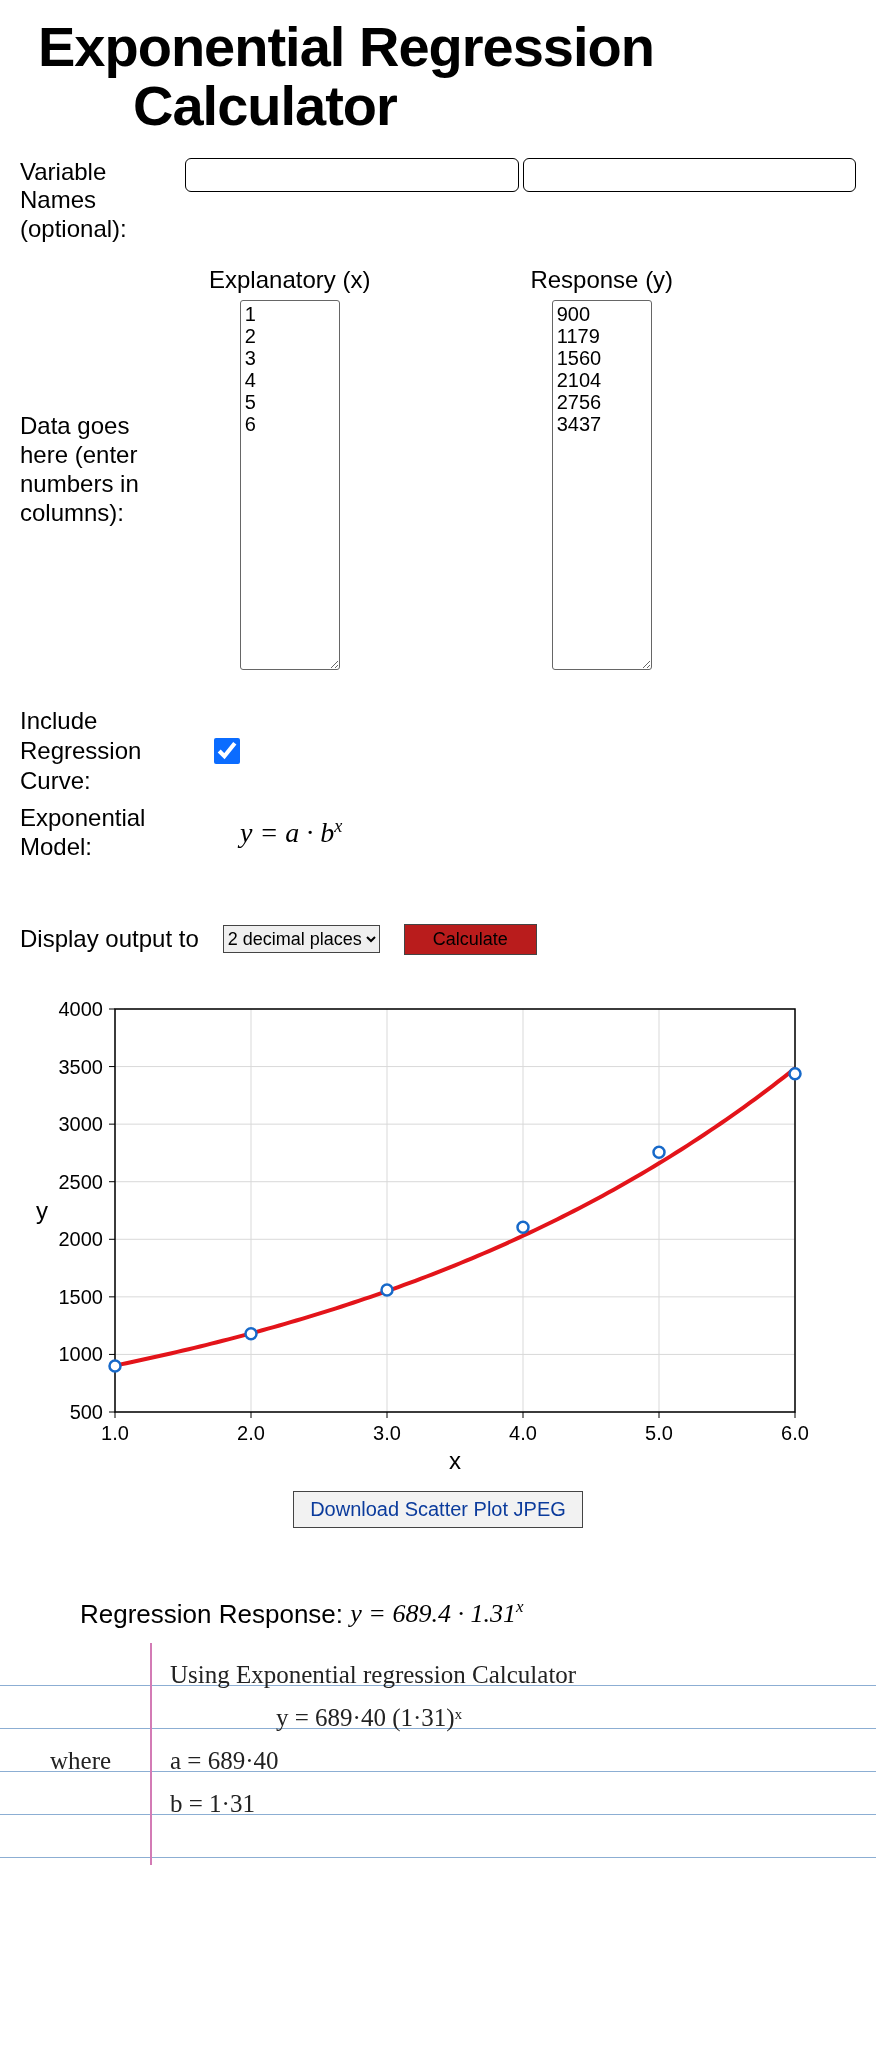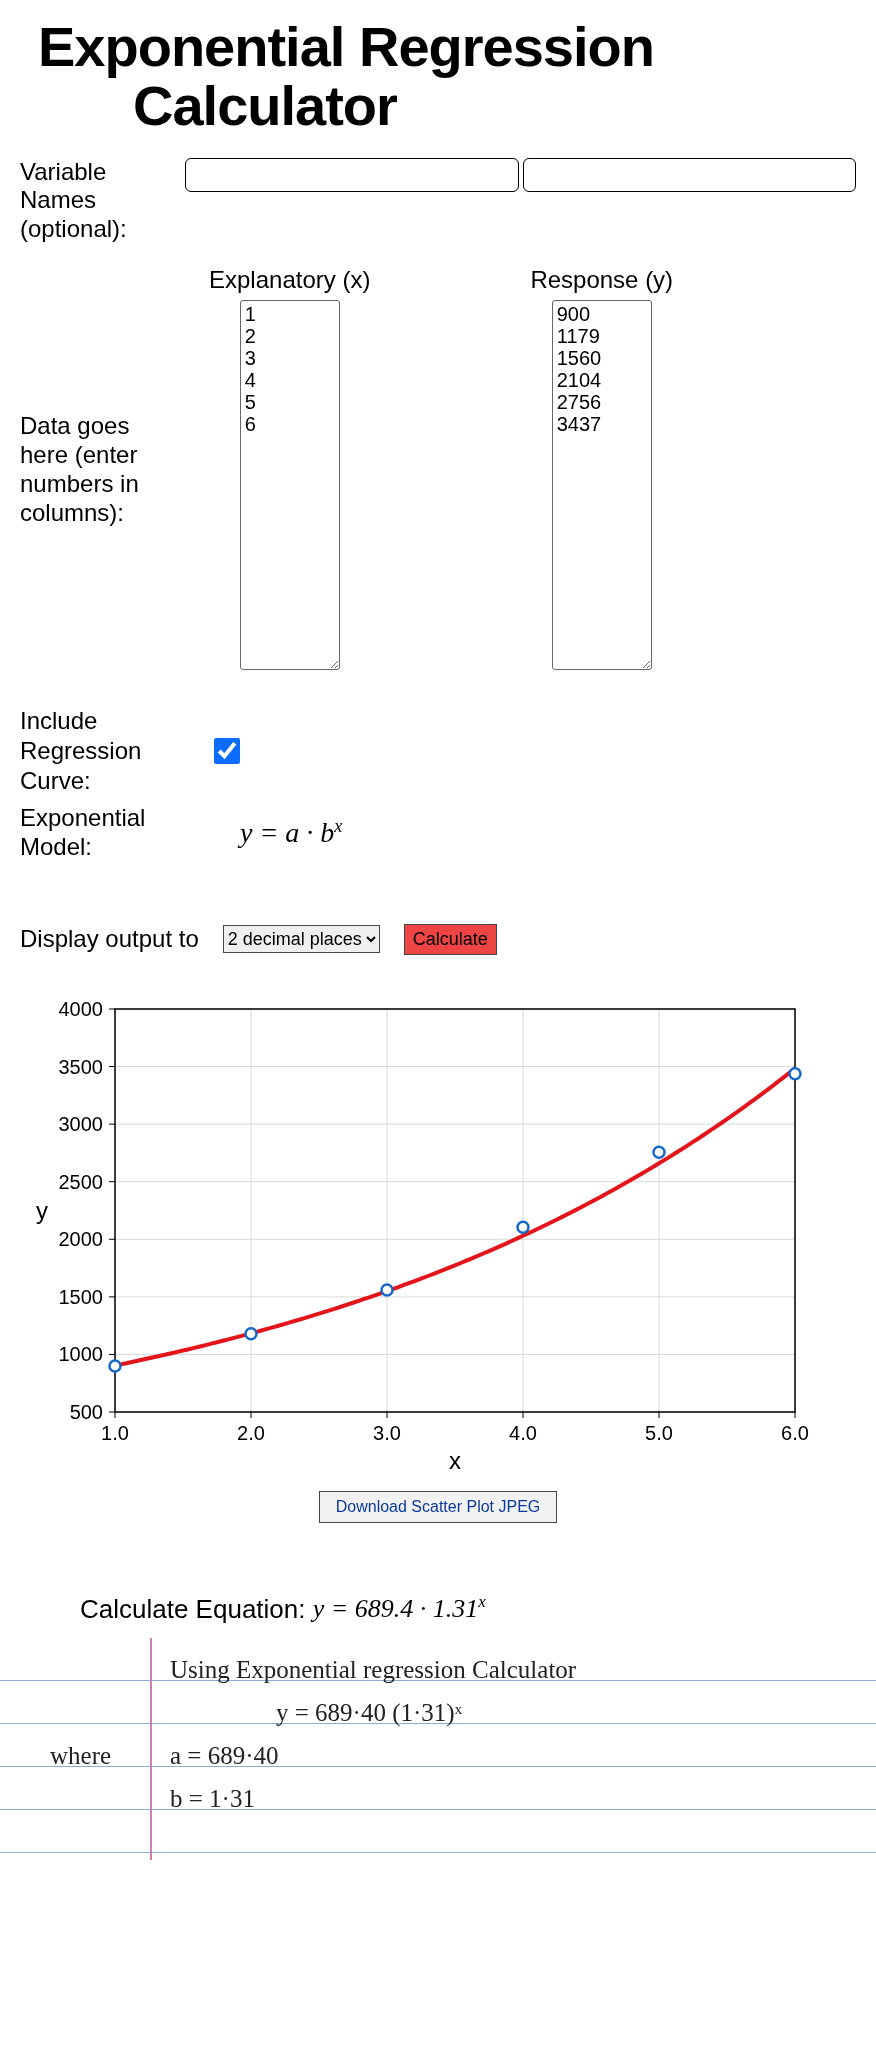--- a/index.html
+++ b/index.html
@@ -24,25 +24,25 @@
   }
   .include-row { display:flex; align-items:center; gap:20px; margin-top:32px; }
   .include-row .lbl { font-size:24px; line-height:1.25; width:170px; }
   .include-row input[type=checkbox]{ width:26px; height:26px; accent-color:#0b6cff; }
   .model-row { display:flex; align-items:center; margin-top:8px; }
   .model-row .lbl { font-size:24px; line-height:1.2; width:180px; }
   .model-row .formula { font-family: Georgia, 'Times New Roman', serif; font-size:28px; margin-left:40px; font-style:italic;}
   .model-row .formula .sup { font-size:0.65em; vertical-align:super; font-style:italic;}
   .output-row { display:flex; align-items:center; gap:24px; font-size:24px; margin-top:62px; }
   .output-row select { font-size:18px; padding:2px 0; border:1px solid #444; }
-  .output-row button { font-size:18px; padding:4px 8px; border:1px solid #444; background:#ef4444; cursor:pointer; }
+  .output-row button { font-size:18px; padding:4px 28px; border:1px solid #444; background:#b91c1c; cursor:pointer; }
   .plot-wrap { margin-top:42px; }
   svg.plot { display:block; }
   .download-row { text-align:center; margin-top:14px; }
-  .download-row button { font-size:16px; color:#0b3b9c; padding:6px 16px; border:1px solid #444; background:#f2f2f2; cursor:pointer; }
+  .download-row button { font-size:20px; color:#0b3b9c; padding:6px 16px; border:1px solid #444; background:#f2f2f2; cursor:pointer; }
   .reg-eq { margin-top:70px; margin-left:60px; font-size:26px; }
   .reg-eq .formula { font-family: Georgia, 'Times New Roman', serif; font-style:italic;}
   .reg-eq .sup { font-size:0.65em; vertical-align:super; font-style:italic;}
   .handwritten {
     margin-top:14px;
     font-family: 'Segoe Script', 'Comic Sans MS', cursive;
     background: #fff repeating-linear-gradient(to bottom, #fff 0px, #fff 42px, #8caed3 42px, #8caed3 43px);
     position:relative;
     padding:10px 20px 40px 170px;
     font-size:25px; line-height:43px; color:#222;
@@ -167,21 +167,21 @@
         <circle cx="639" cy="155.23771428571428" r="5.5" fill="#fff" stroke="#1769c9" stroke-width="2.5"></circle>
         <circle cx="775" cy="76.82542857142857" r="5.5" fill="#fff" stroke="#1769c9" stroke-width="2.5"></circle>
       </svg>
   </div>
 
   <div class="download-row">
     <button>Download Scatter Plot JPEG</button>
   </div>
 
   <div class="reg-eq">
-    <span>Calculate Equation:</span>
+    <span>Regression Response:</span>
     <span class="formula">
       <span>y</span><span> = </span><span>689.4</span><span> · </span><span>1.31</span><span class="sup">x</span>
     </span>
   </div>
 </div>
 
 <div class="handwritten">
   <div>Using Exponential regression Calculator</div>
   <div style="margin-left:106px;">y = 689·40 (1·31)ˣ</div>
   <div>

